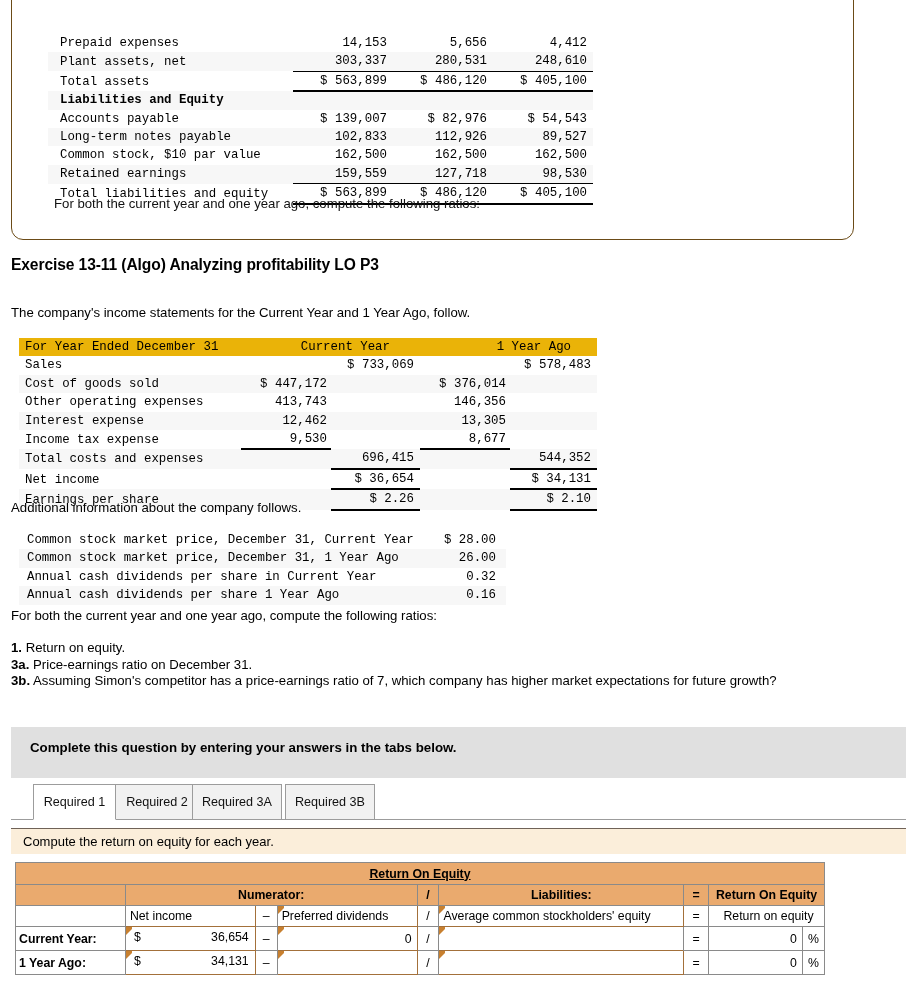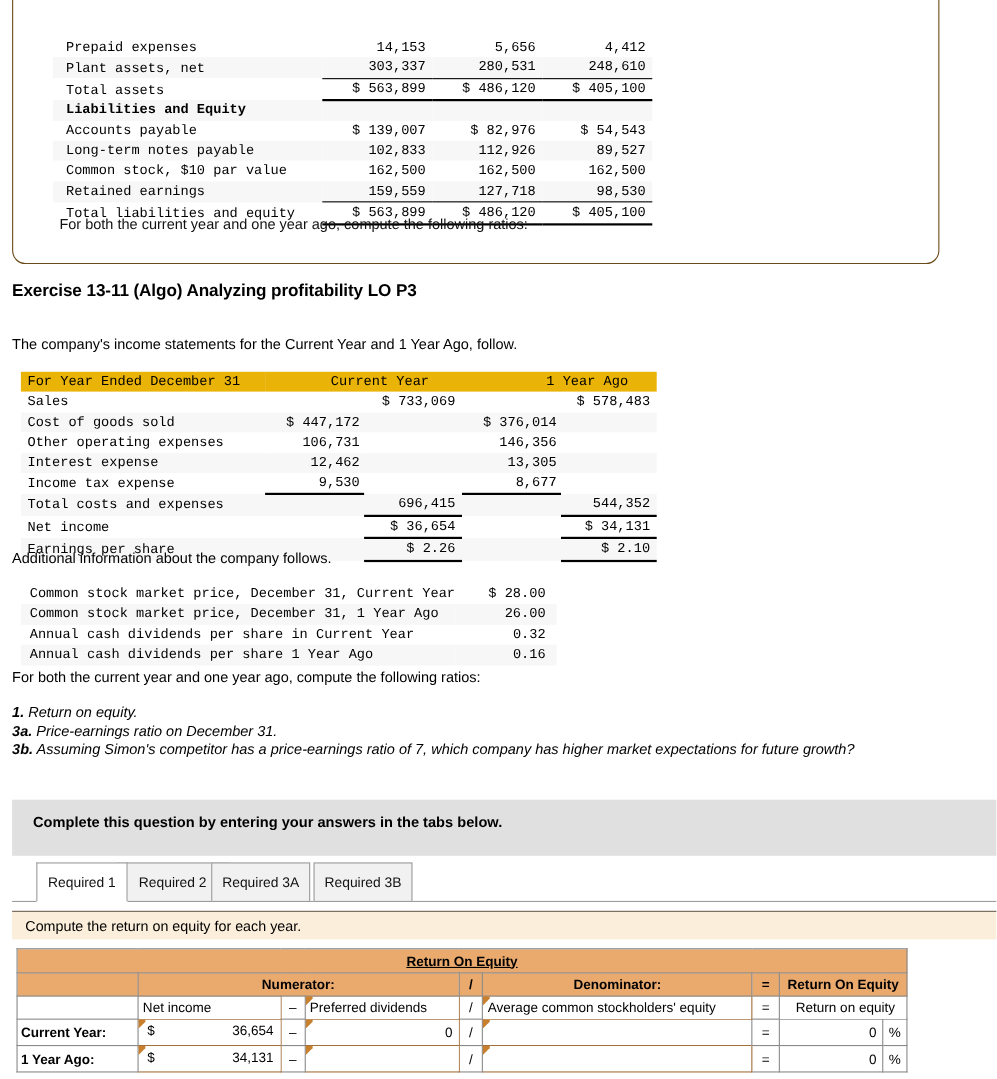--- a/index.html
+++ b/index.html
@@ -72,21 +72,21 @@
   #addl-note {
     position: absolute; left: 11px; top: 500px; font-size: 13.2px;
   }
   #addl-table { position: absolute; left: 19px; top: 531px; width: 487px; }
   #addl-table td.lbl { width: 380px; padding-left: 8px; }
   #addl-table td.num { width: 107px; text-align: right; padding-right: 10px; }
 
   #compute-note { position: absolute; left: 11px; top: 608px; font-size: 13.2px; }
 
   .req-list { position: absolute; left: 11px; top: 640px; font-size: 13.2px; line-height: 16.6px; }
-  .req-list div { margin-bottom: 0px; font-style: italic; }
+  .req-list div { margin-bottom: 0px; }
   .req-list b { font-weight: bold; }
 
   
   #complete-bar {
     position: absolute; left: 11px; top: 727px; width: 895px; height: 51px;
     background: #e0e0e0;
   }
   #complete-bar span {
     position: absolute; left: 19px; top: 13px;
     font-size: 13.3px; font-weight: bold;
@@ -270,21 +270,21 @@
       </tr>
       <tr class="zebra">
         <td class="lbl">Cost of goods sold</td>
         <td class="c1">$ 447,172</td>
         <td class="c2"></td>
         <td class="c3">$ 376,014</td>
         <td class="c4"></td>
       </tr>
       <tr>
         <td class="lbl">Other operating expenses</td>
-        <td class="c1">106,731</td>
+        <td class="c1">413,743</td>
         <td class="c2"></td>
         <td class="c3">146,356</td>
         <td class="c4"></td>
       </tr>
       <tr class="zebra">
         <td class="lbl">Interest expense</td>
         <td class="c1">12,462</td>
         <td class="c2"></td>
         <td class="c3">13,305</td>
         <td class="c4"></td>
@@ -391,21 +391,21 @@
       <tr>
         <td class="roe-title" colspan="9">
           <u>Return On Equity</u>
         </td>
       </tr>
 
       <tr>
         <td class="blank-cell"></td>
         <td class="hdr-cell" colspan="3">Numerator:</td>
         <td class="hdr-cell">/</td>
-        <td class="hdr-cell">Denominator:</td>
+        <td class="hdr-cell">Liabilities:</td>
         <td class="hdr-cell">=</td>
         <td class="hdr-cell" colspan="2">Return On Equity</td>
       </tr>
 
       <tr>
         <td style="background:#fff;"></td>
         <td class="txt-in">Net income</td>
         <td class="op-cell">–</td>
         <td class="txt-in mark">Preferred dividends</td>
         <td class="op-cell">/</td>

